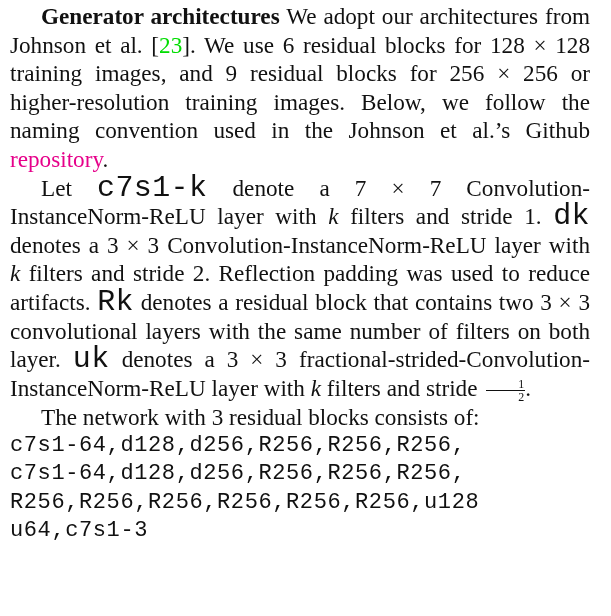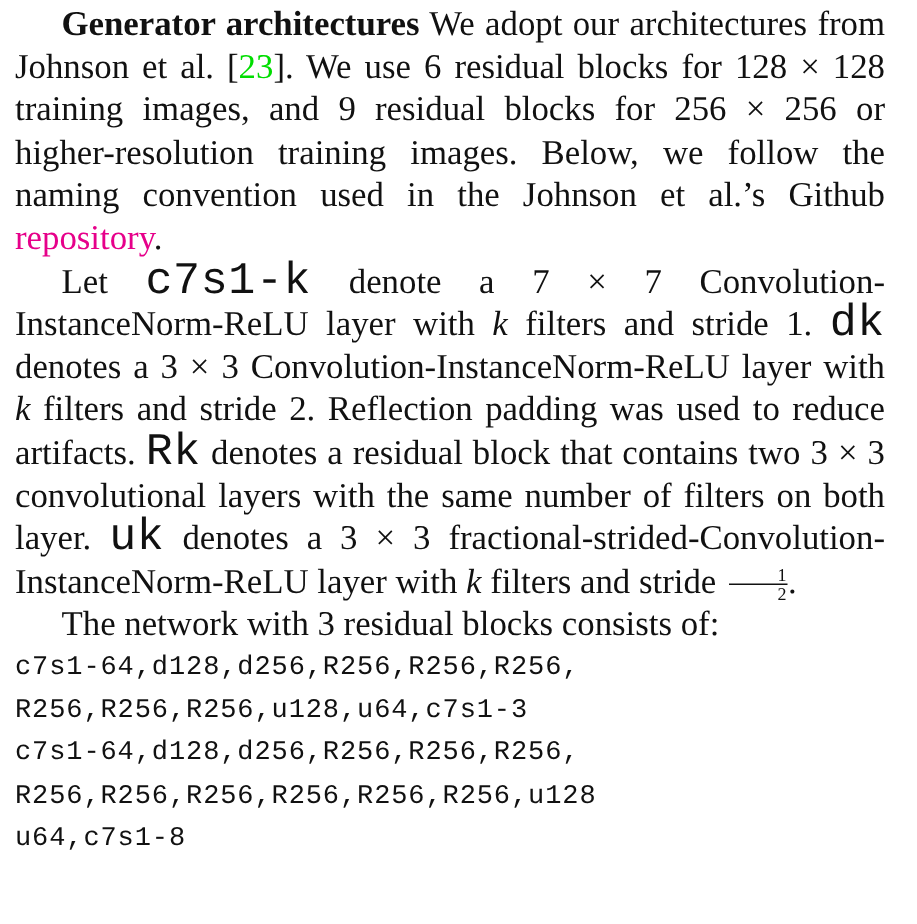--- a/index.html
+++ b/index.html
@@ -29,37 +29,36 @@
       vertical-align: -0.45em;
       text-align: center;
       font-size: 12px;
       line-height: 12px;
       margin-left: 3px;
     }
     .frac span { display: block; }
     .frac .num { border-bottom: 1px solid #111; padding: 0 1px; }
     .codeline {
       font-family: "Liberation Mono", "DejaVu Sans Mono", monospace;
-      font-size: 18px;
+      font-size: 22px;
       letter-spacing: 0.6px;
       line-height: 28.6px;
       white-space: pre;
       text-align: left;
     }
   </style>
 </head>
 <body>
 
 <div class="page">
 
   <p class="indent"><span class="bold">Generator architectures</span><span> We adopt our architectures from Johnson et al. [</span><span class="cite">23</span><span>].  We use 6 residual blocks for 128 × 128 training images, and 9 residual blocks for 256 × 256 or higher-resolution training images. Below, we follow the naming convention used in the Johnson et al.’s Github </span><span class="link">repository</span><span>.</span></p>
 
   <p class="indent"><span>Let </span><span class="mono">c7s1-k</span><span> denote a 7 × 7 Convolution-InstanceNorm-ReLU layer with </span><span class="ital">k</span><span> filters and stride 1. </span><span class="mono">dk</span><span> denotes a 3 × 3 Convolution-InstanceNorm-ReLU layer with </span><span class="ital">k</span><span> filters and stride 2.  Reflection padding was used to reduce artifacts. </span><span class="mono">Rk</span><span> denotes a residual block that contains two 3 × 3 convolutional layers with the same number of filters on both layer.  </span><span class="mono">uk</span><span> denotes a 3 × 3 fractional-strided-Convolution-InstanceNorm-ReLU layer with </span><span class="ital">k</span><span> filters and stride </span><span class="frac"><span class="num">1</span><span class="den">2</span></span><span>.</span></p>
 
   <p class="indent">The network with 3 residual blocks consists of:</p>
   <div class="codeline">c7s1-64,d128,d256,R256,R256,R256,</div>
-  <div class="codeline">R256,R256,R256,u128,u64,c7s1-3</div>
 
   <div class="codeline">c7s1-64,d128,d256,R256,R256,R256,</div>
   <div class="codeline">R256,R256,R256,R256,R256,R256,u128</div>
-  <div class="codeline">u64,c7s1-8</div>
+  <div class="codeline">u64,c7s1-3</div>
 
 </div>
 
 </body></html>

